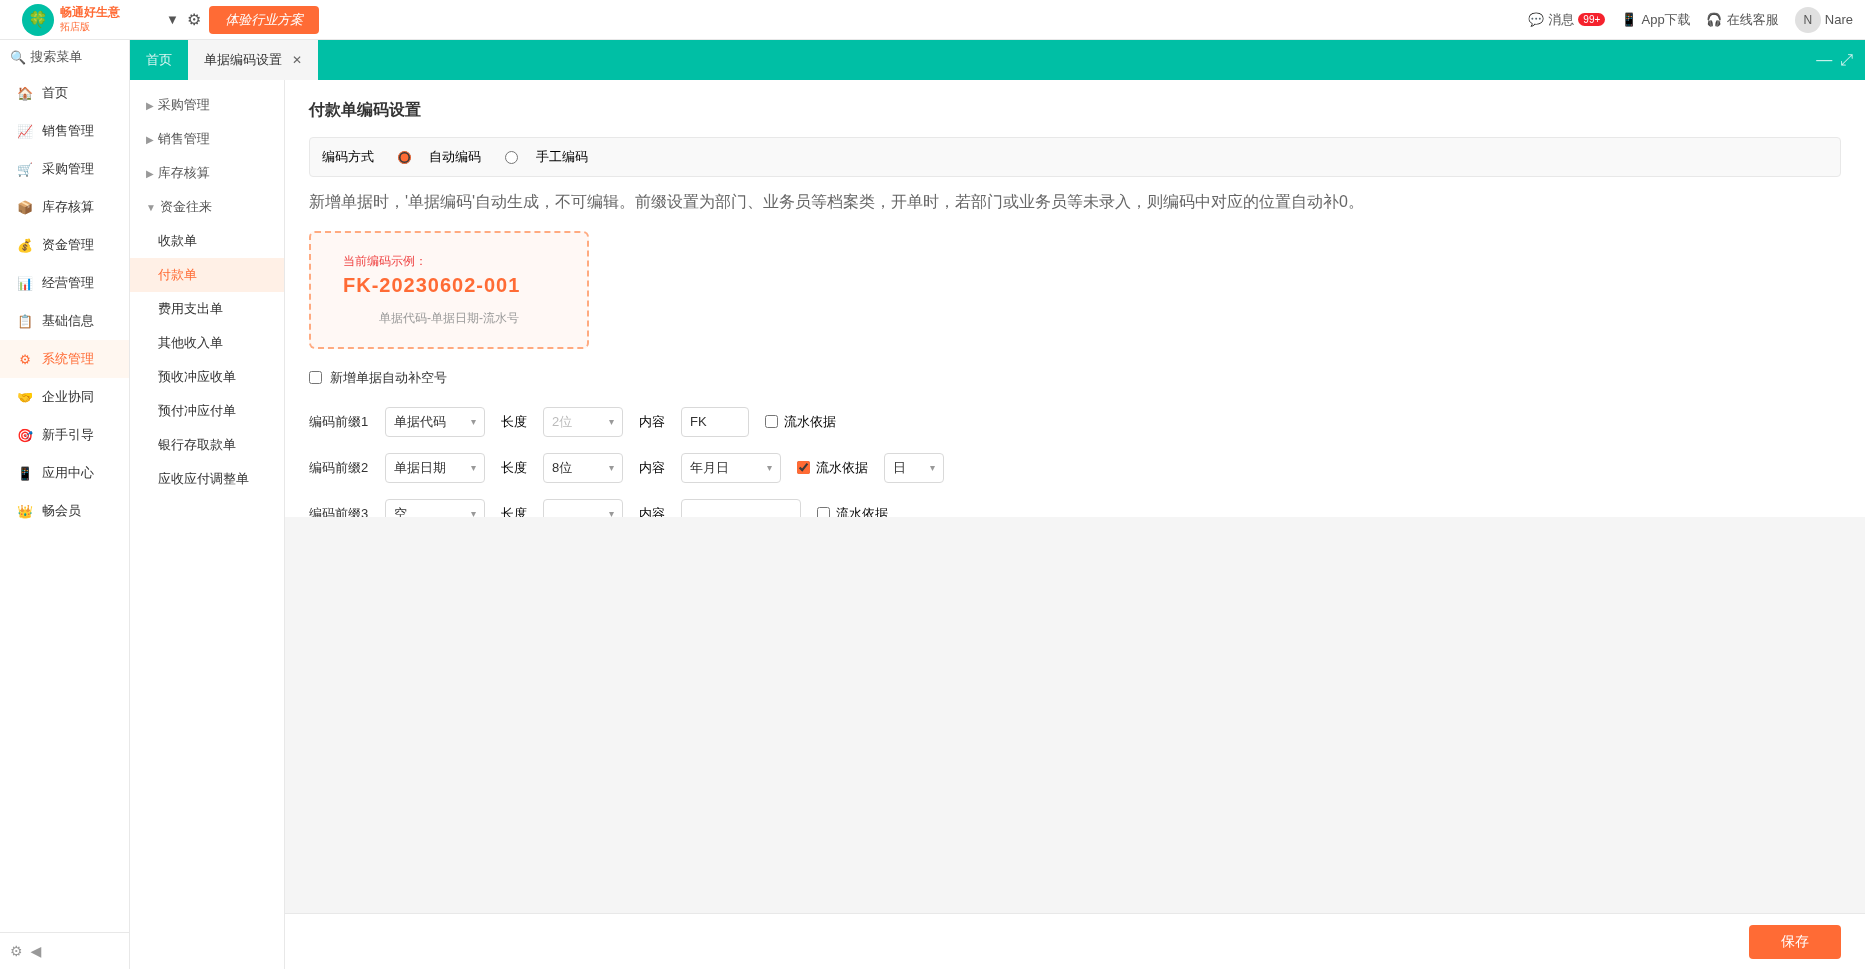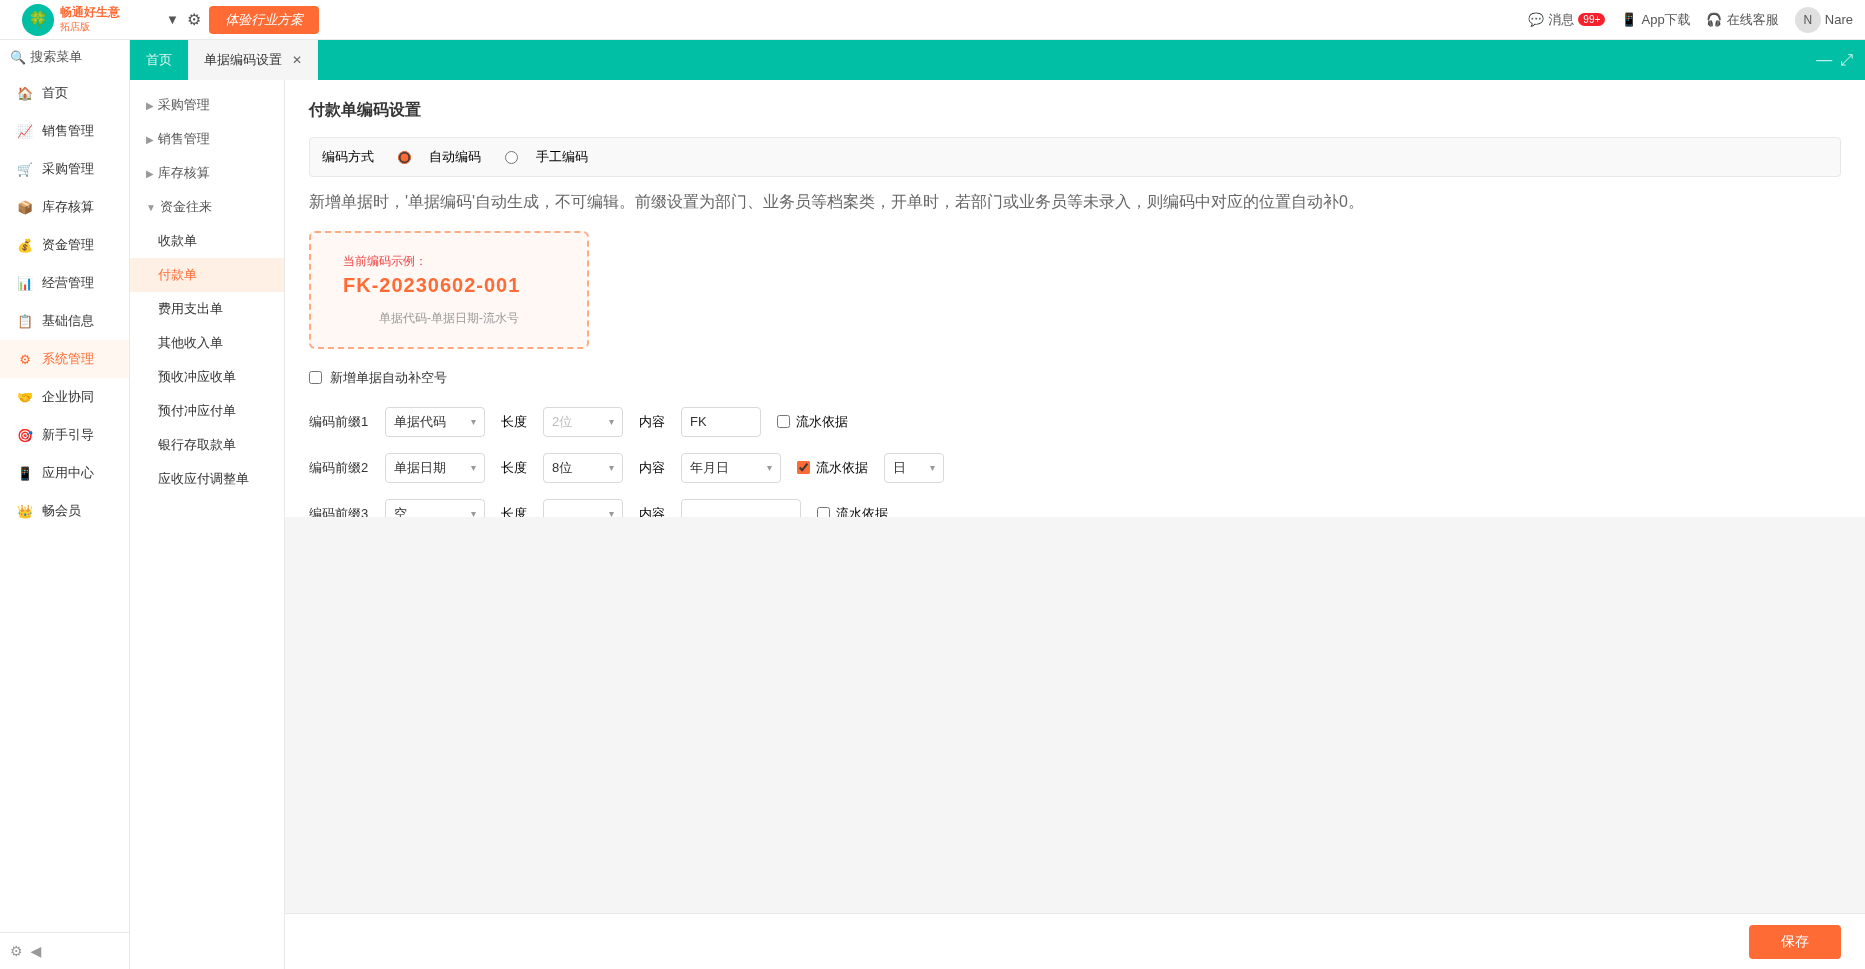--- a/index.html
+++ b/index.html
@@ -455,21 +455,21 @@
           <div class="form-select">
             <span>单据代码</span>
             <span class="select-arrow">▾</span>
           </div>
           <span>长度</span>
           <div class="form-select small" style="color:#bbb;">
             <span>2位</span>
             <span class="select-arrow">▾</span>
           </div>
           <span>内容</span>
-          <input class="form-input" style="width: 80px;" value="FK">
+          <input class="form-input" style="width: 68px;" value="FK">
           <div class="checkbox-inline">
             <input type="checkbox" style="">
             <span>流水依据</span>
           </div>
         </div>
 
         
         <div class="form-row">
           <span class="form-label">编码前缀2</span>
           <div class="form-select">

